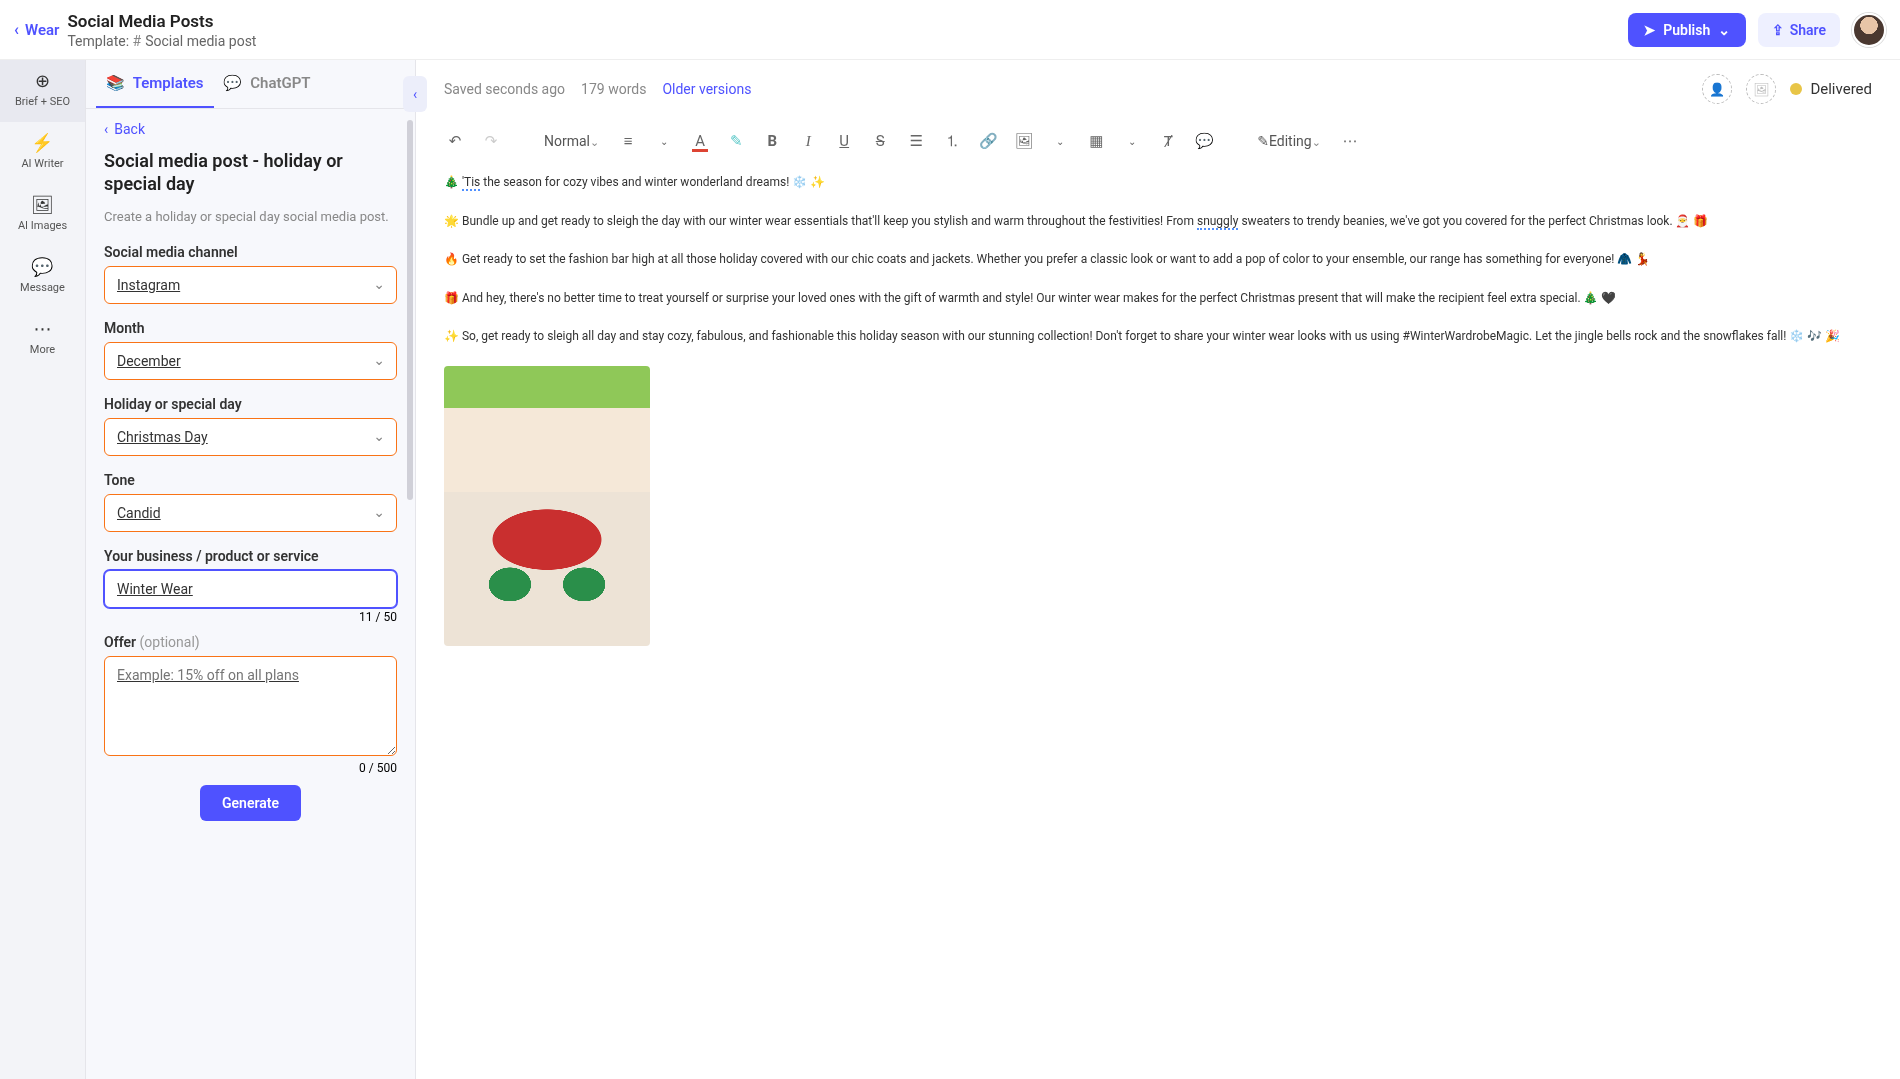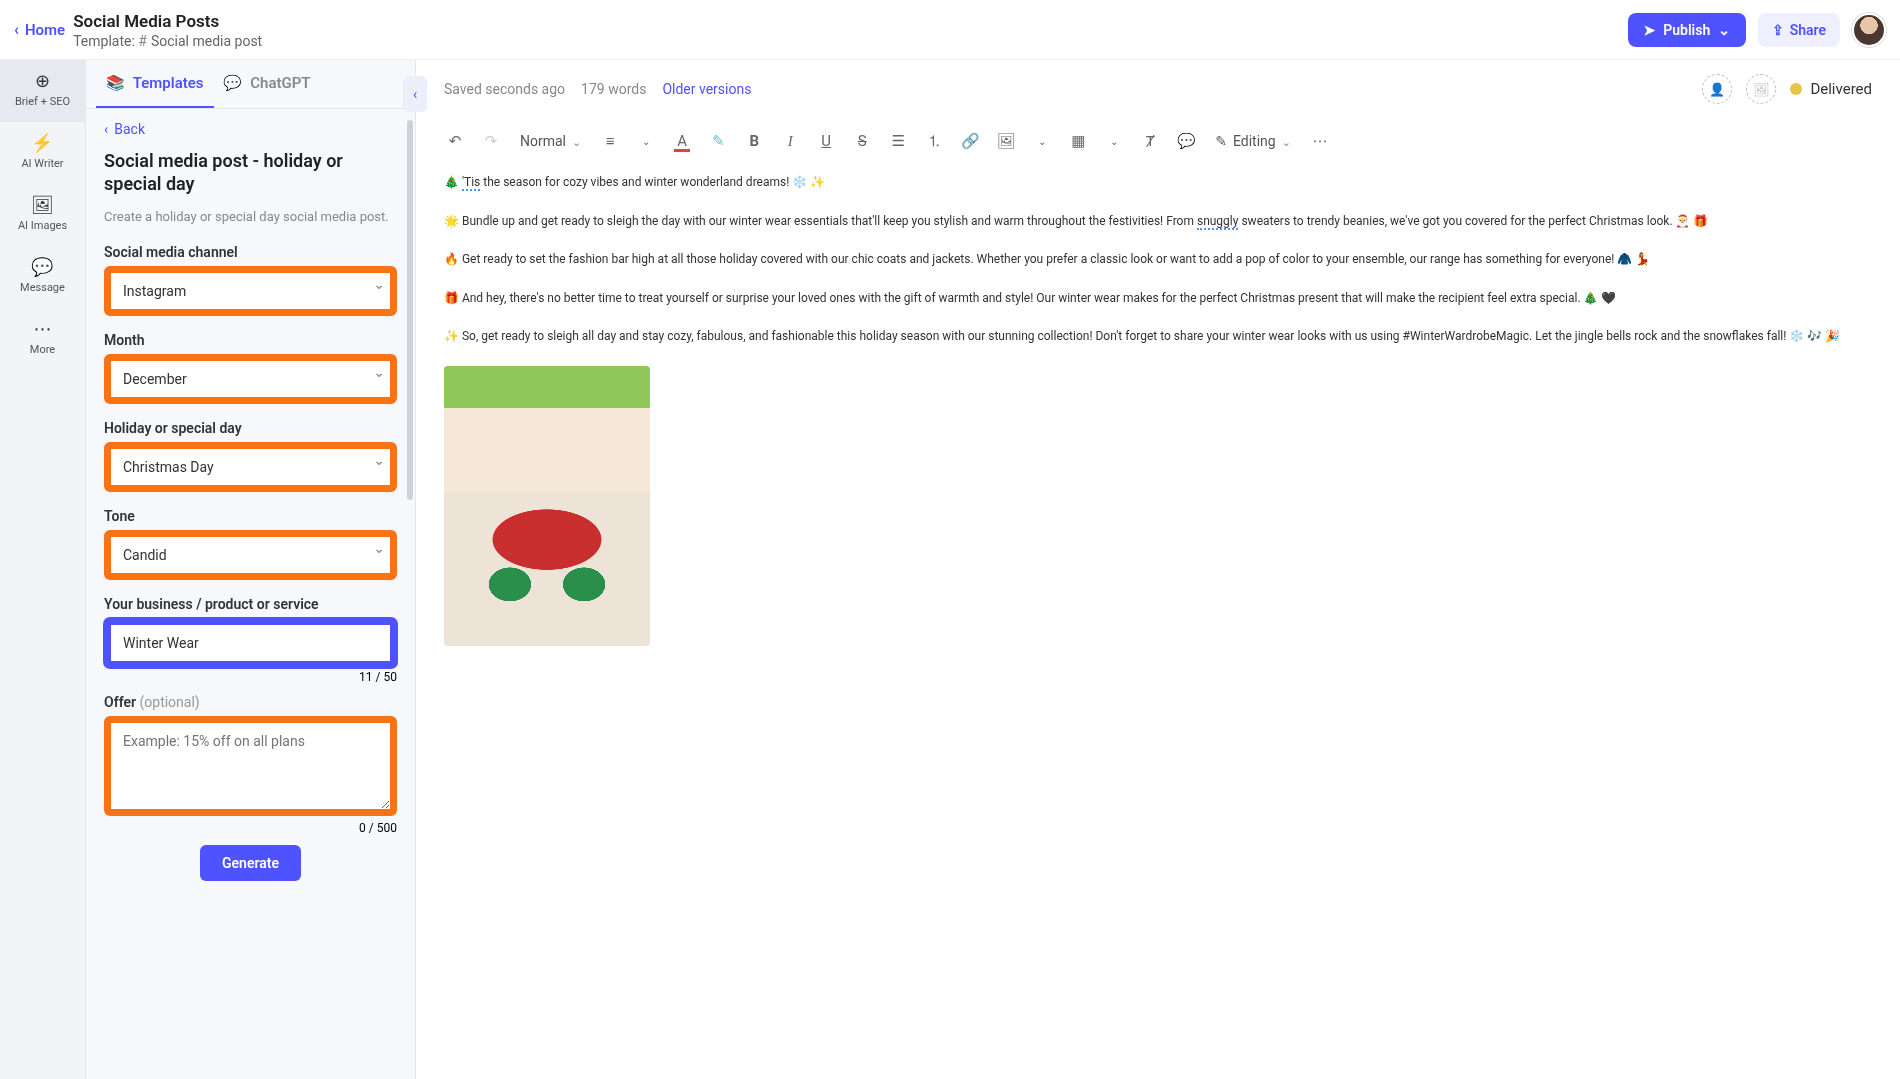--- a/index.html
+++ b/index.html
@@ -31,21 +31,21 @@
 .panel-tabs { display: flex; border-bottom: 1px solid #e5e5ea; padding: 0 10px; }
 .panel-tab { padding: 14px 10px; display: flex; align-items: center; gap: 8px; color: #888; font-size: 15px; font-weight: 600; cursor: pointer; border-bottom: 2px solid transparent; }
 .panel-tab.active { color: #4f52ff; border-bottom-color: #4f52ff; }
 .panel-content { padding: 12px 18px; overflow-y: auto; flex: 1; }
 .back-link { color: #4f52ff; font-size: 14px; display: flex; align-items: center; gap: 6px; cursor: pointer; margin-bottom: 12px; }
 .panel-title { font-size: 18px; font-weight: 600; color: #222; line-height: 1.3; margin-bottom: 12px; }
 .panel-desc { font-size: 13px; color: #888; margin-bottom: 18px; line-height: 1.4; }
 .field-label { font-size: 14px; font-weight: 600; color: #333; margin-bottom: 6px; display: block; }
 .field-label .opt { color: #999; font-weight: 400; }
 .select-wrap { position: relative; margin-bottom: 16px; }
-.select, .text-input, .textarea { width: 100%; padding: 10px 12px; border: 7px solid #f97316; border-radius: 6px; background: #fff; font-size: 14px; color: #333; appearance: none; }
+.select, .text-input, .textarea { width: 100%; padding: 10px 12px; border: 1px solid #f97316; border-radius: 6px; background: #fff; font-size: 14px; color: #333; appearance: none; text-decoration: underline; }
 .select-wrap::after { content: '⌄'; position: absolute; right: 12px; top: 10px; color: #888; pointer-events: none; font-size: 14px; }
 .text-input.focused { border-color: #4f52ff; box-shadow: 0 0 0 1px #4f52ff; }
 .textarea { height: 100px; resize: vertical; font-family: inherit; }
 .char-count { text-align: right; font-size: 12px; color: #000000; margin-top: 2px; margin-bottom: 10px; }
 .generate-btn { background: #4f52ff; color: #fff; border: none; border-radius: 6px; padding: 10px 22px; font-size: 14px; font-weight: 600; display: block; margin: 10px auto 0; cursor: pointer; }
 .collapse-btn { position: absolute; top: 76px; right: -12px; width: 24px; height: 36px; background: #eceefa; border-radius: 6px; display: flex; align-items: center; justify-content: center; color: #4f52ff; cursor: pointer; font-size: 14px; z-index: 5; }
 .panel-scrollbar { position: absolute; right: 2px; top: 120px; width: 6px; height: 380px; background: #d0d0d8; border-radius: 3px; }
 
 
 .editor-area { flex: 1; display: flex; flex-direction: column; padding-top: 60px; overflow: hidden; }
@@ -54,21 +54,21 @@
 .editor-status .words { color: #888; }
 .editor-status .older { color: #4f52ff; cursor: pointer; }
 .editor-status-right { margin-left: auto; display: flex; align-items: center; gap: 14px; }
 .dashed-circle { width: 30px; height: 30px; border: 1.5px dashed #bbb; border-radius: 50%; display: flex; align-items: center; justify-content: center; color: #bbb; font-size: 13px; cursor: pointer; }
 .status-pill { display: flex; align-items: center; gap: 8px; font-size: 15px; color: #333; }
 .status-dot { width: 12px; height: 12px; border-radius: 50%; background: #e8c547; }
 
 
 .toolbar { display: flex; align-items: center; padding: 8px 24px 16px; gap: 6px; border-bottom: 1px solid transparent; }
 .tool-btn { width: 30px; height: 30px; display: flex; align-items: center; justify-content: center; color: #666; cursor: pointer; border-radius: 4px; font-size: 15px; }
-.tool-dropdown { display: flex; align-items: flex-end; gap: 6px; padding: 4px 8px; color: #555; cursor: pointer; font-size: 14px; }
+.tool-dropdown { display: flex; align-items: flex-end; padding: 4px 8px; color: #555; cursor: pointer; font-size: 14px; margin-left: 24px; }
 .tool-dropdown .chev { font-size: 11px; color: #888; }
 .text-color { position: relative; }
 .text-color::after { content: ''; position: absolute; bottom: 4px; left: 7px; right: 7px; height: 3px; background: #d43; }
 .highlight-tool { color: #5ac8c8; }
 
 
 .content { padding: 0 28px 30px; overflow-y: auto; flex: 1; }
 .content p { font-size: 12px; line-height: 1.55; color: #333; margin-bottom: 20px; }
 .content .underlined { border-bottom: 2px dotted #4f8fff; }
 .content-image { width: 206px; height: 280px; border-radius: 4px; background:
@@ -83,21 +83,21 @@
   linear-gradient(#ede3d6, #ede3d6);
   display: block; margin-top: 10px;
 }
 </style>
 </head>
 <body>
 
 <div class="top-header">
   <div class="home-link">
     <span class="chev">‹</span>
-    <span>Home</span>
+    <span>Wear</span>
   </div>
   <div class="title-block">
     <div class="title">Social Media Posts</div>
     <div class="subtitle">
       <span>Template:</span>
       <span class="hash">#</span><span>Social media post</span>
     </div>
   </div>
   <div class="header-right">
     <button class="btn-publish">

